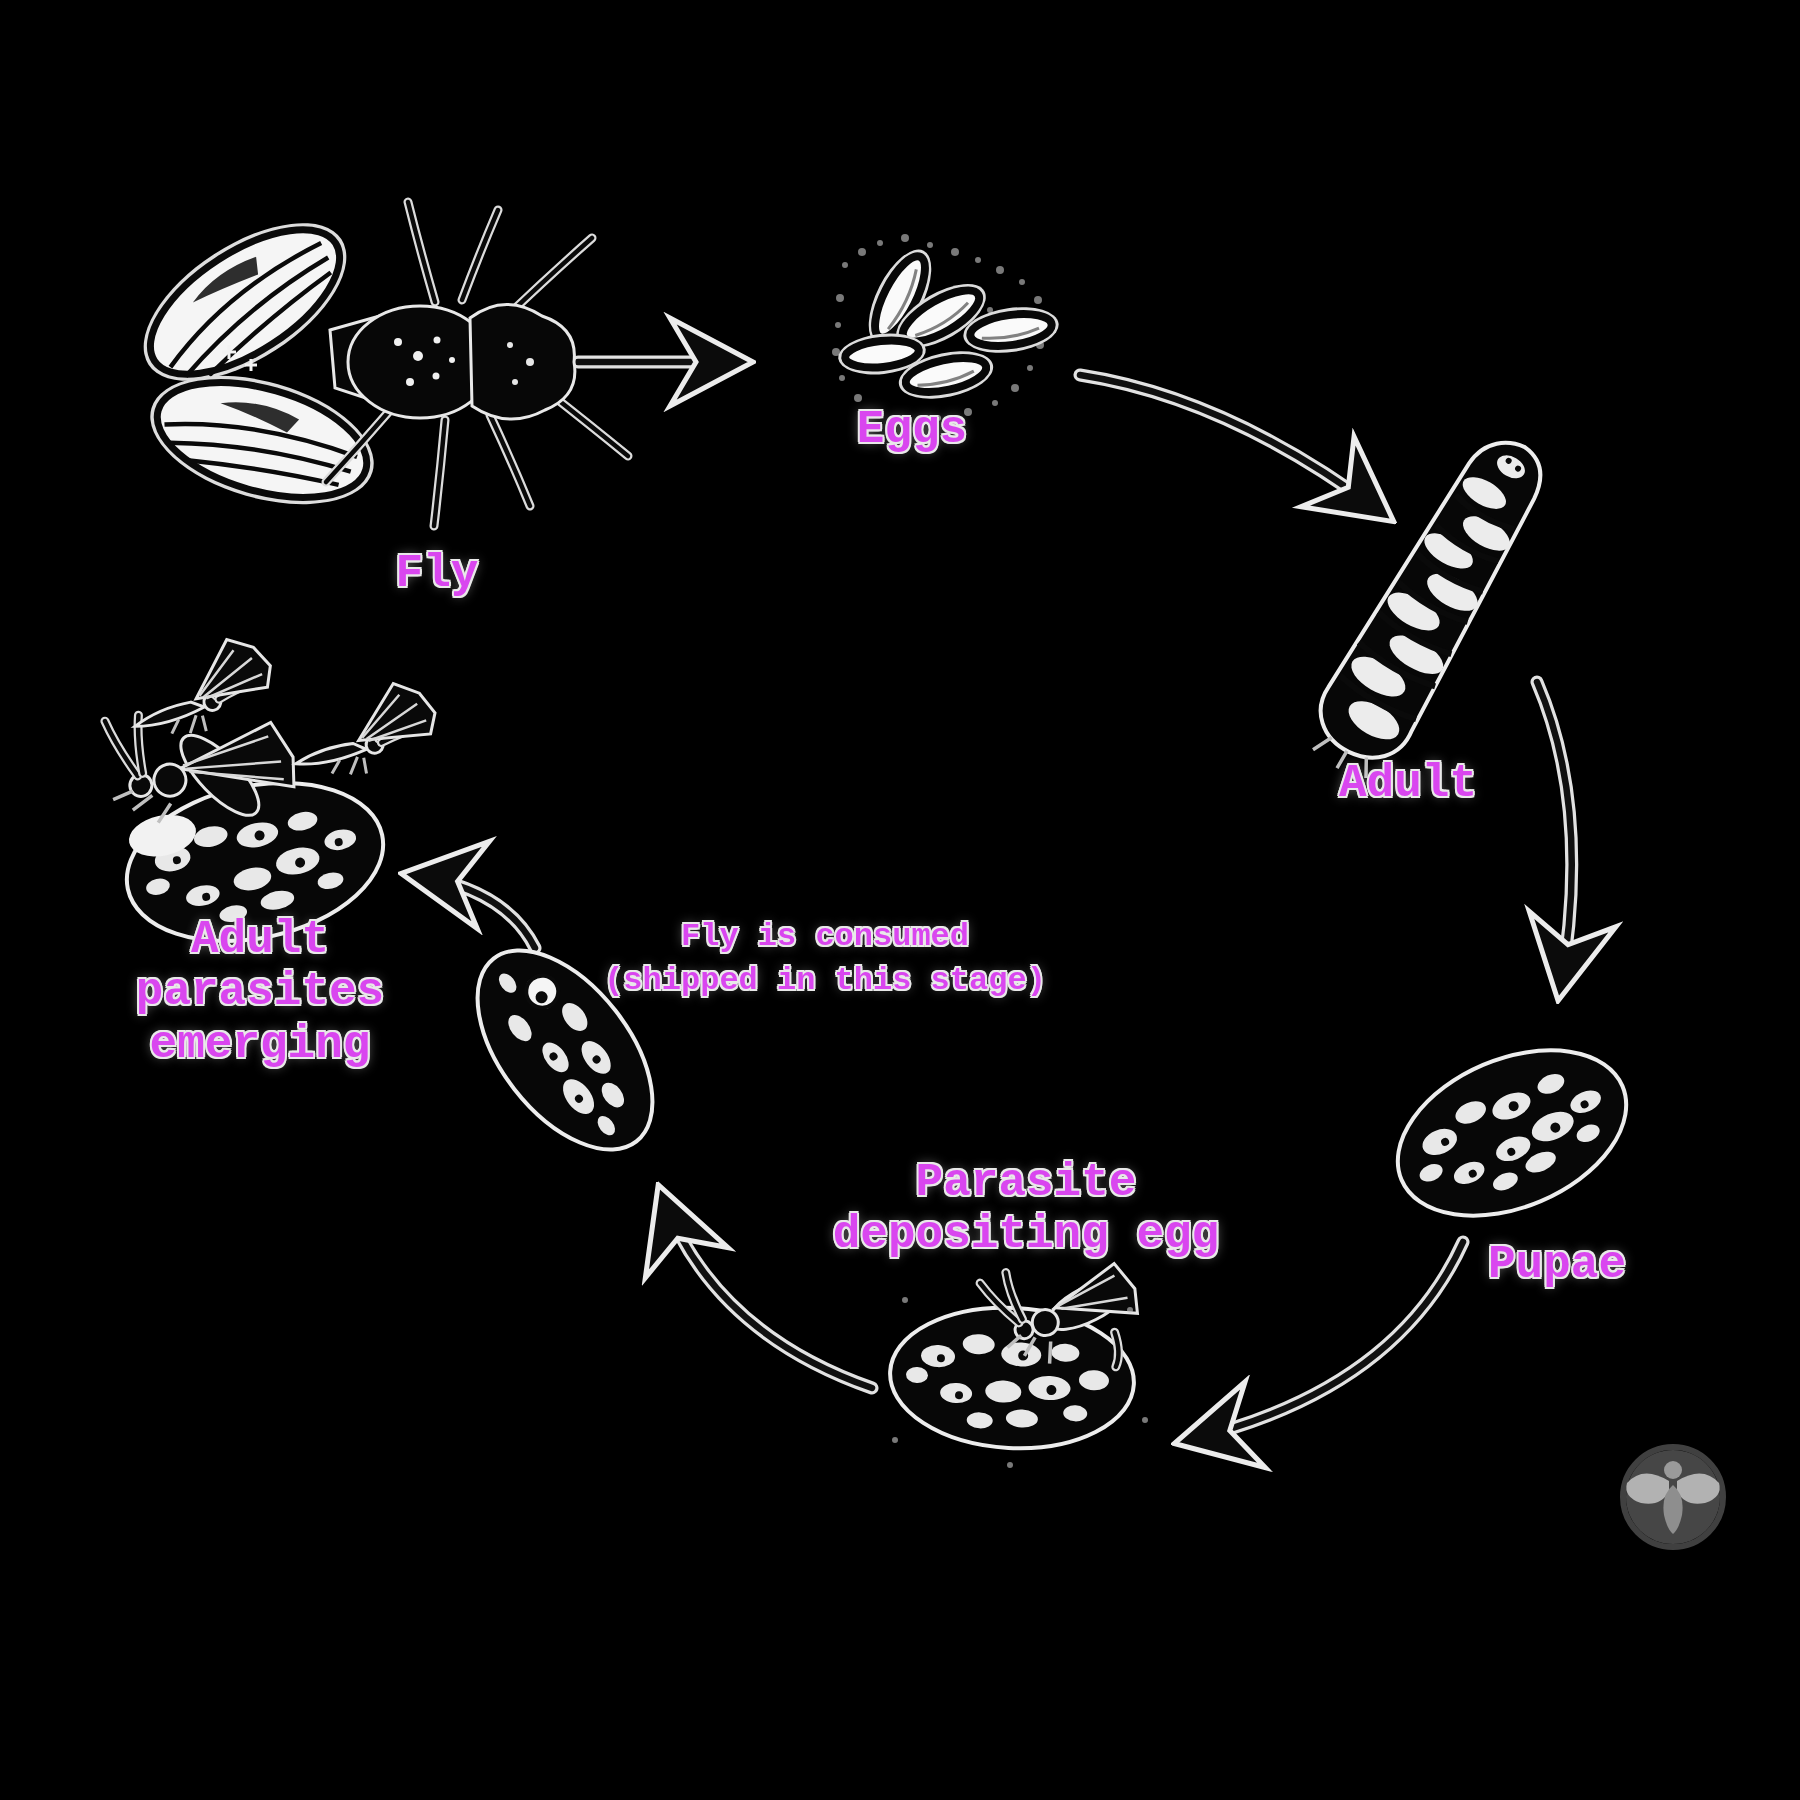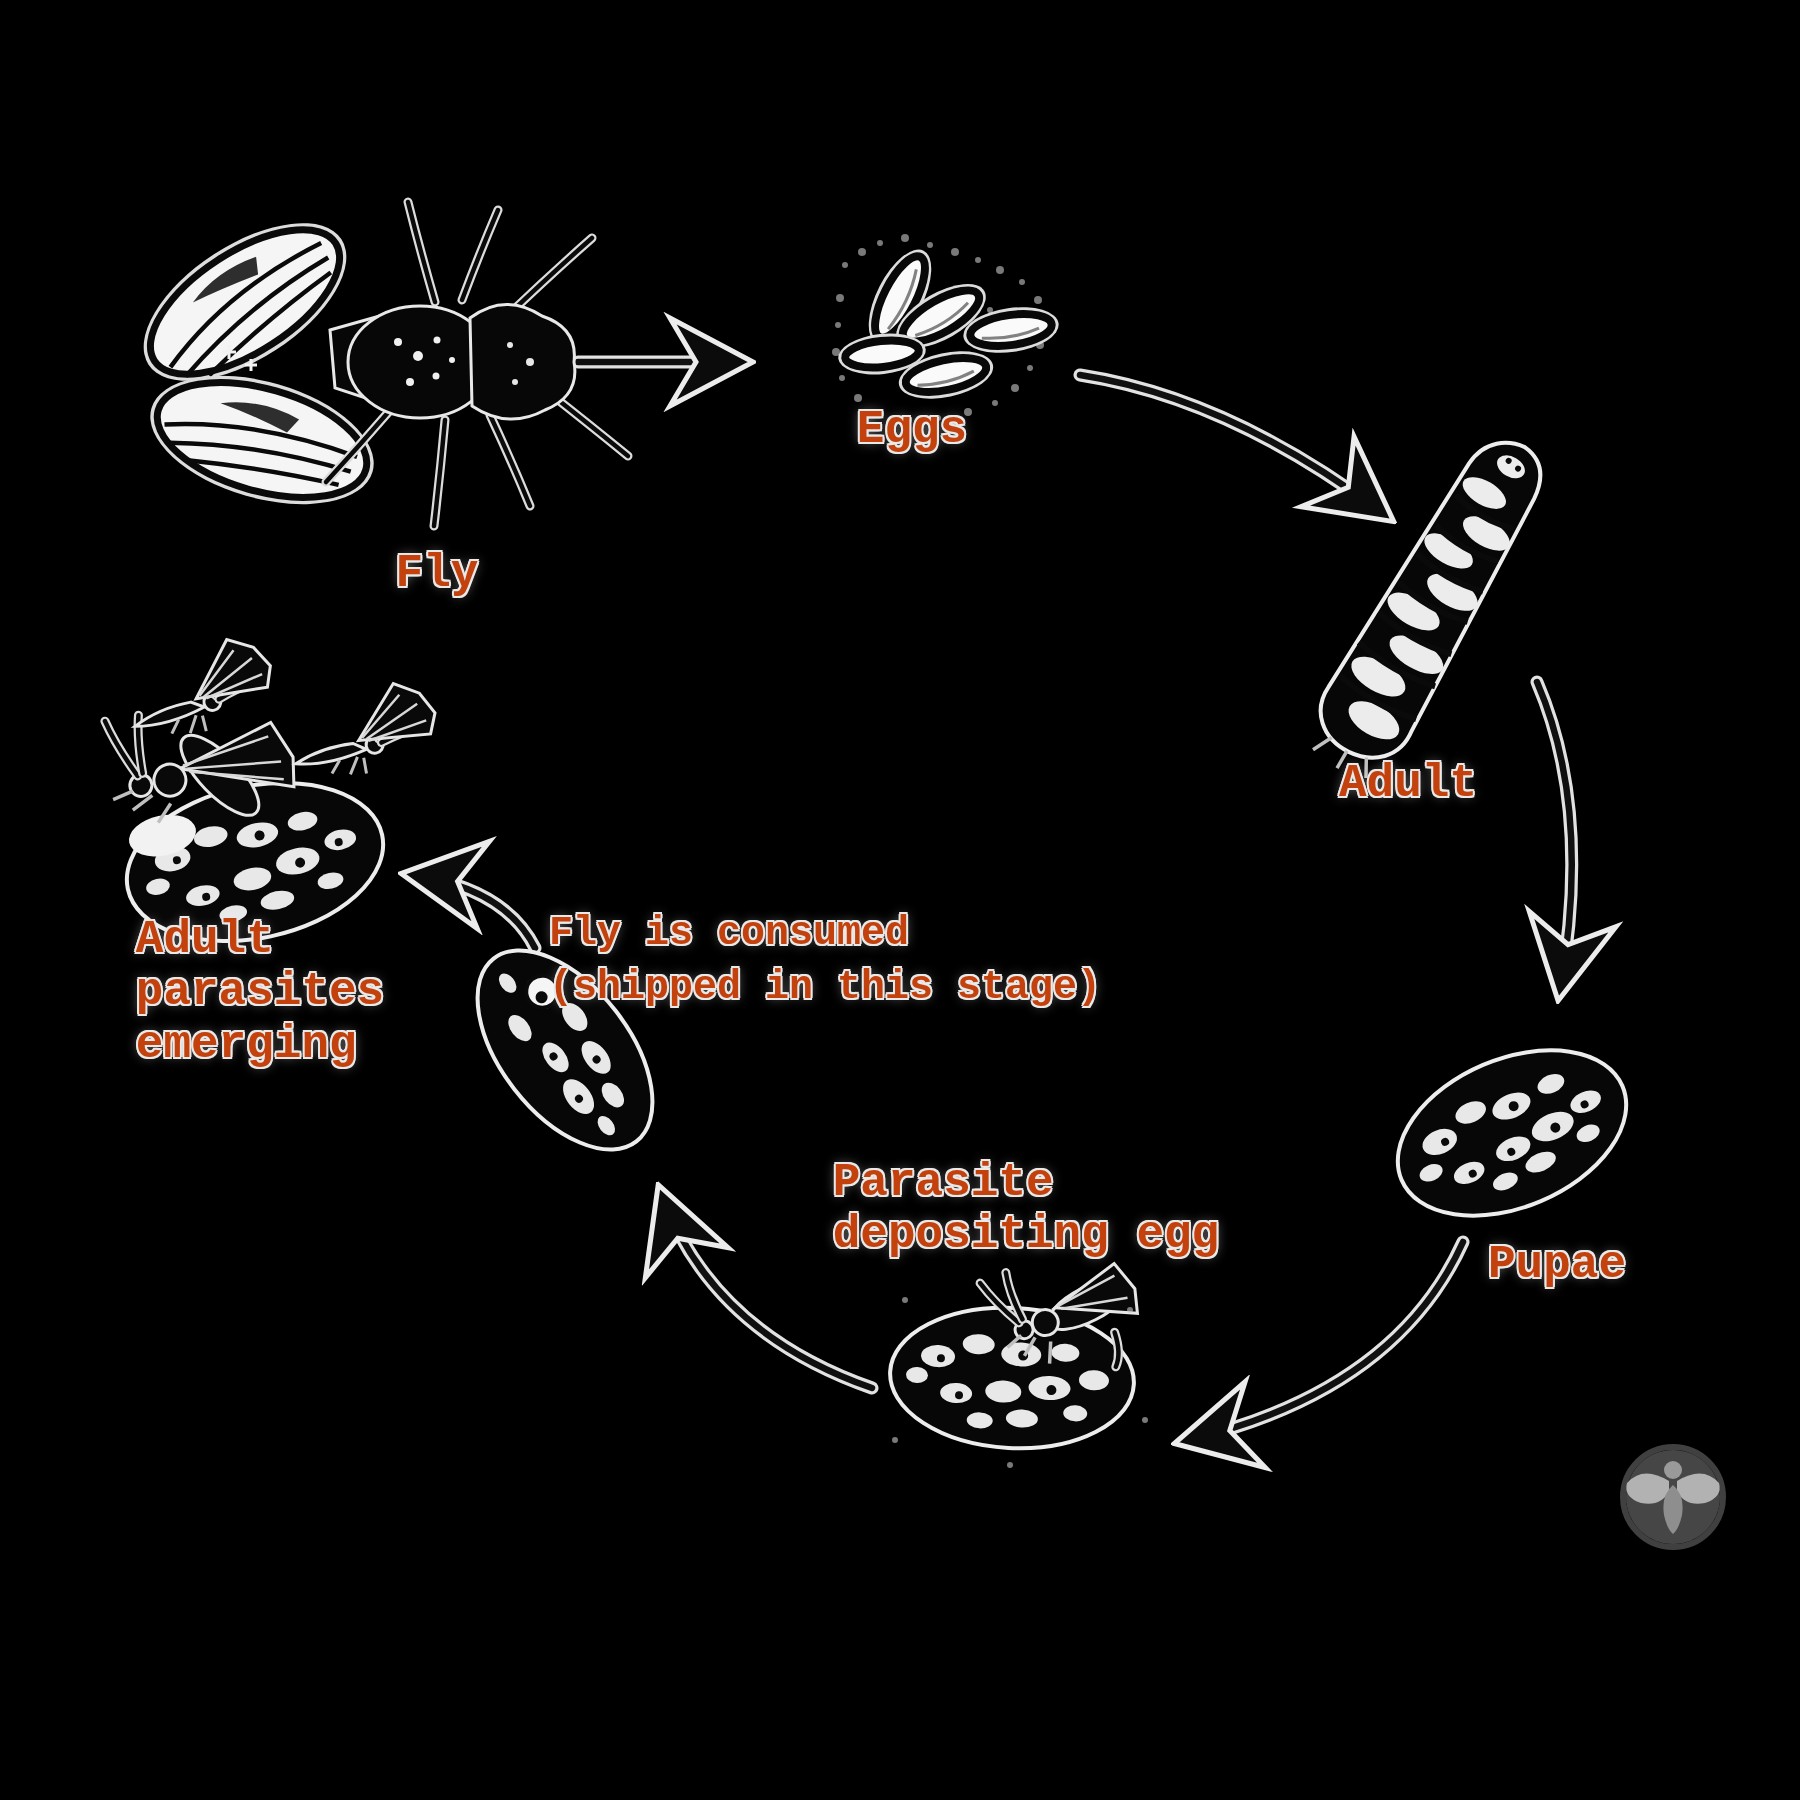--- a/index.html
+++ b/index.html
@@ -1,28 +1,28 @@
 <!DOCTYPE html>
 <html><head>
 <meta charset="utf-8">
 <style>
   html,body{margin:0;padding:0;background:#000;}
   body{width:1800px;height:1800px;overflow:hidden;}
   .canvas{position:relative;width:1800px;height:1800px;background:#000;
           font-family:"Liberation Mono", monospace;}
   .art{position:absolute;left:0;top:0;}
-  .lbl{position:absolute;transform:translateX(-50%);text-align:left;
+  .lbl{position:absolute;transform:translateX(-50%);text-align:center;
        font-family:"Liberation Mono", monospace;font-weight:bold;
-       font-size:46px;line-height:1.14;color:#c2410c;white-space:nowrap;
+       font-size:46px;line-height:1.14;color:#d946ef;white-space:nowrap;
        text-shadow:2px 0 0 #e9e9e9,-2px 0 0 #e9e9e9,0 2px 0 #e9e9e9,0 -2px 0 #e9e9e9,
                    1.6px 1.6px 0 #e9e9e9,-1.6px 1.6px 0 #e9e9e9,
                    1.6px -1.6px 0 #e9e9e9,-1.6px -1.6px 0 #e9e9e9,
                    0 0 12px rgba(255,255,255,.45);}
   .lbl .line{display:block;}
-  .note{font-size:40px;line-height:1.36;}
+  .note{font-size:32px;line-height:1.36;margin-top:8px;}
   .halo{fill:none;stroke:#e2e2e2;stroke-width:13;stroke-linecap:round;}
   .shaft{fill:none;stroke:#101010;stroke-width:6.5;stroke-linecap:round;}
   .wvein{fill:none;stroke:#0a0a0a;stroke-width:4.5;}
   .legu{fill:none;stroke:#dcdcdc;stroke-width:9;stroke-linecap:round;}
   .legi{fill:none;stroke:#0a0a0a;stroke-width:4.5;stroke-linecap:round;}
   .blob{fill:#e8e8e8;}
   .mote{fill:#c9c9c9;opacity:.6;}
 </style>
 </head>
 <body>

